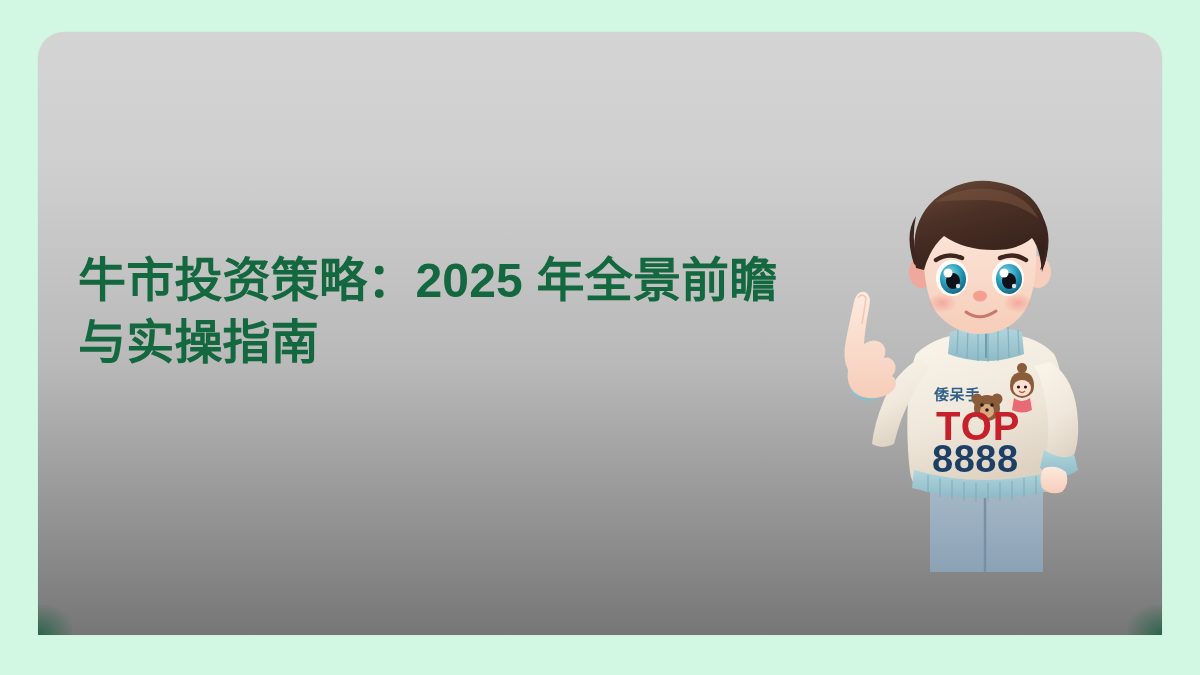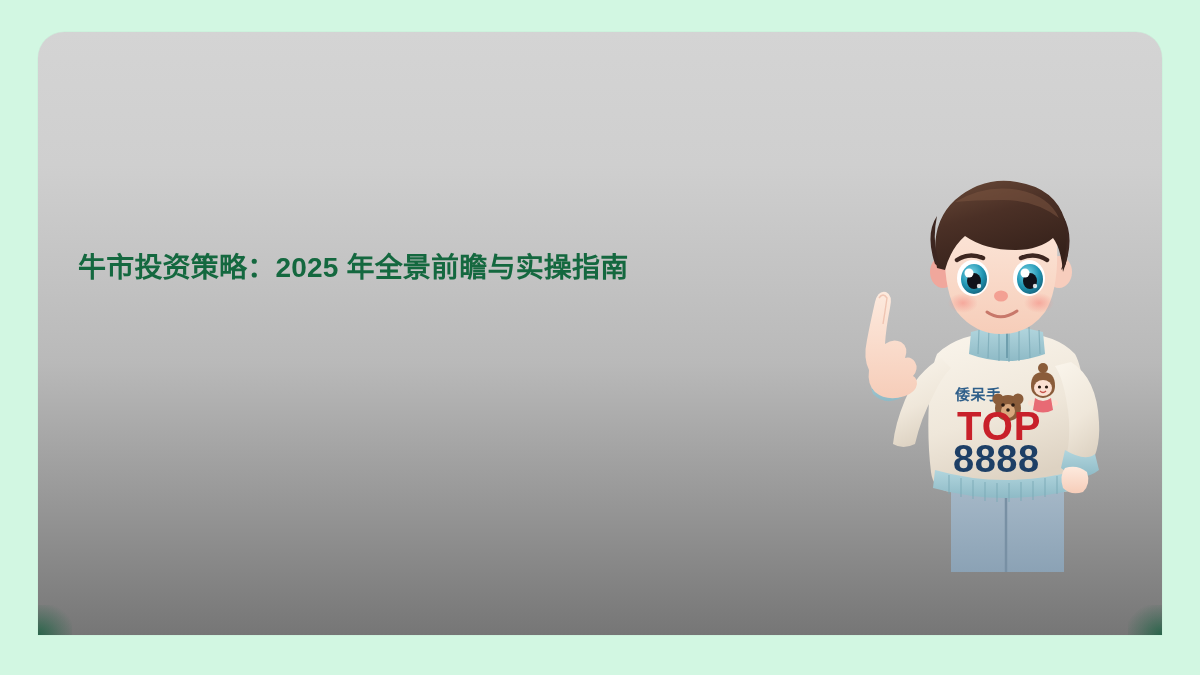--- a/index.html
+++ b/index.html
@@ -49,41 +49,41 @@
 
   
   .text-block {
     position: absolute;
     left: 40px;
     top: 218px;
     width: 700px;
   }
   .slide-title {
     margin: 0;
-    font-size: 28px;
+    font-size: 48px;
     line-height: 1.30;
     font-weight: 700;
     letter-spacing: 0.2px;
     color: #14683f;
     font-family: "Liberation Sans", "DejaVu Sans", sans-serif;
   }
   .slide-subtitle {
     margin: 16px 0 0 0;
     font-size: 18.5px;
     line-height: 1.62;
     font-weight: 400;
     color: #1d7a52;
     font-family: "Liberation Sans", "DejaVu Sans", sans-serif;
     max-width: 690px;
   }
 
   
   .mascot {
     position: absolute;
-    left: 821px;
+    left: 800px;
     top: 140px;
     width: 300px;
     height: 400px;
     text-decoration: underline;
   }
   .mascot svg { display: block; width: 100%; height: 100%; }
 </style>
 </head>
 <body>
 

